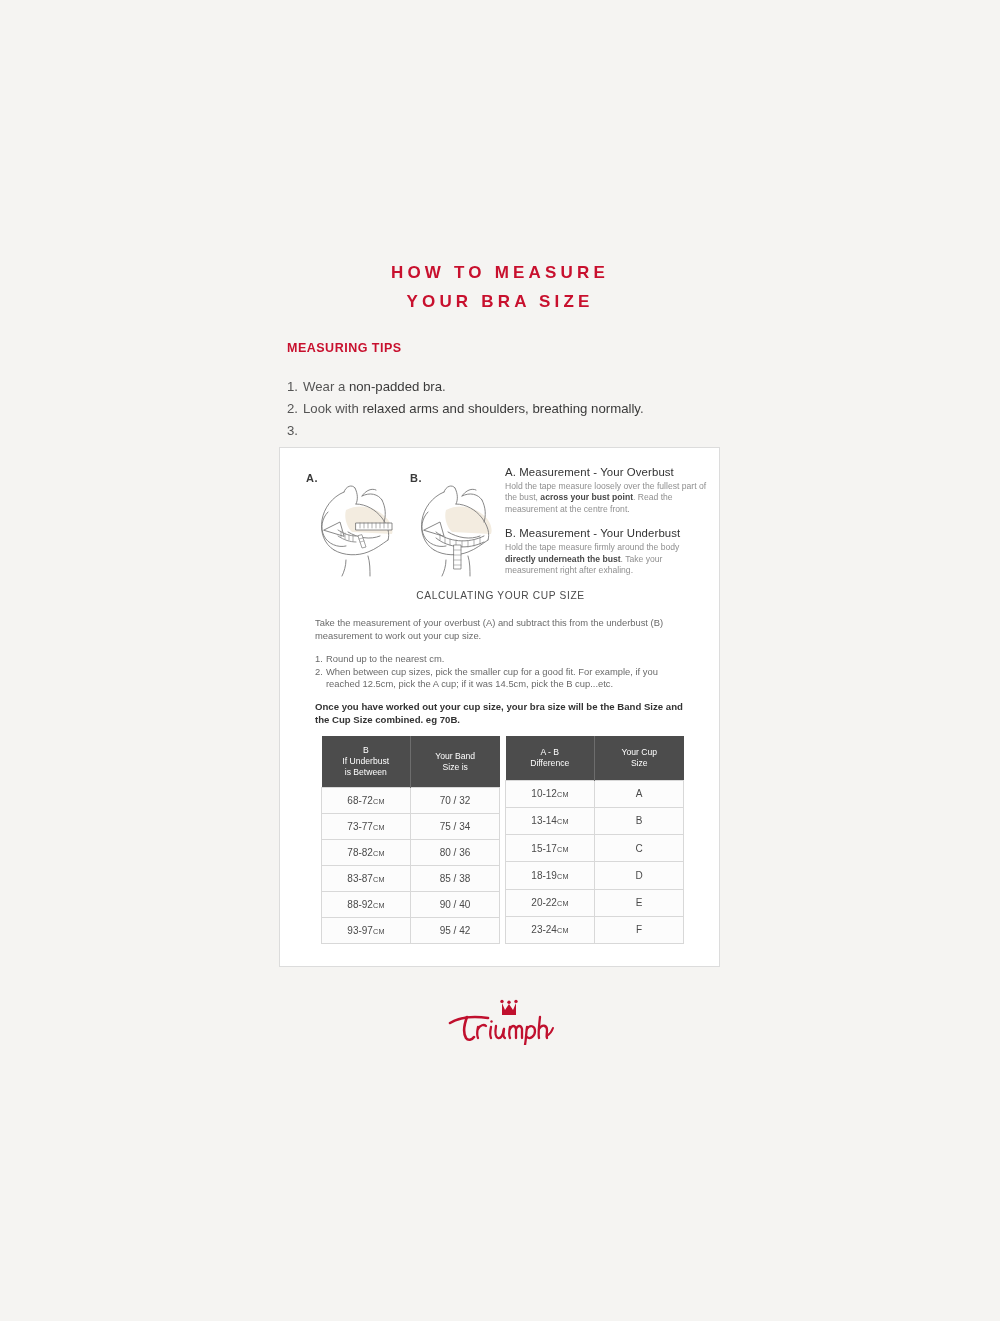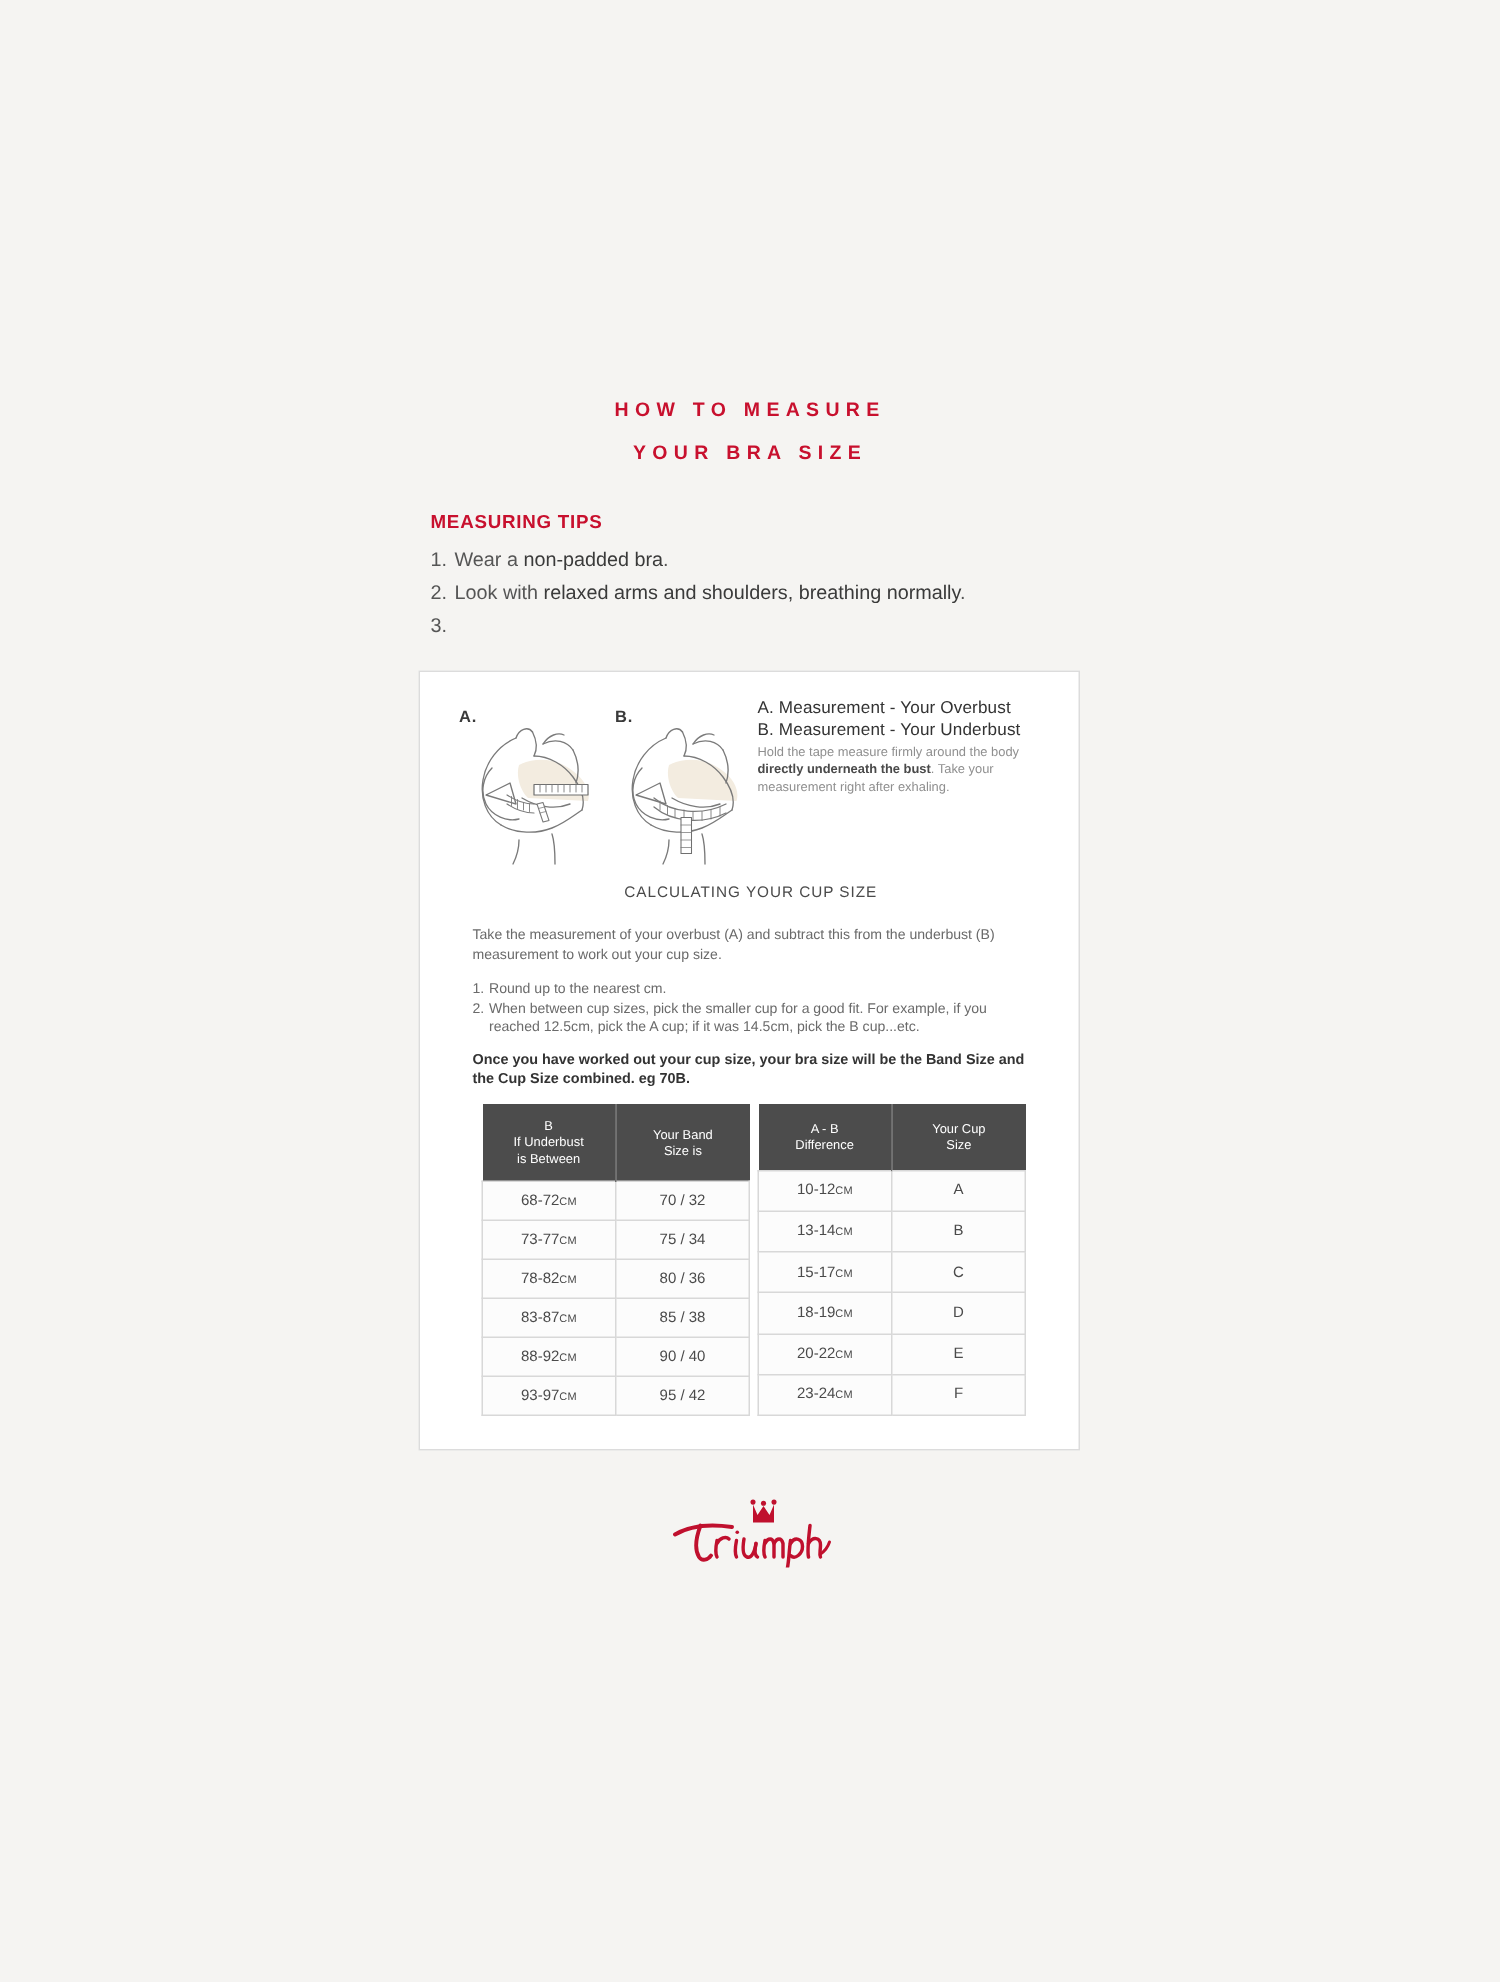--- a/index.html
+++ b/index.html
@@ -25,39 +25,39 @@
   
   .title-block {
     position: absolute;
     top: 258px;
     left: 0;
     width: 1000px;
     text-align: center;
   }
   .title-line {
     color: #c8102e;
-    font-size: 13px;
+    font-size: 17px;
     font-weight: bold;
     letter-spacing: 4.2px;
     line-height: 29px;
   }
 
   
   .tips {
     position: absolute;
     top: 341px;
     left: 287px;
     width: 430px;
   }
   .tips-heading {
     color: #c8102e;
     font-size: 12.5px;
     font-weight: bold;
     letter-spacing: 0.5px;
-    margin-bottom: 9px;
+    margin-bottom: 23px;
   }
   .tips-list {
     list-style: none;
     margin: 0;
     padding: 0;
   }
   .tips-list li {
     position: relative;
     font-size: 13.2px;
     line-height: 18px;
@@ -316,20 +316,21 @@
 
             <rect x="154" y="75" width="7" height="24" fill="#ffffff" stroke="#6f6f6f" stroke-width="0.7"></rect>
             <path d="M154 80 L161 80 M154 85 L161 85 M154 90 L161 90 M154 95 L161 95" stroke-width="0.5"></path>
           </g>
         </svg>
       </div>
 
       <div class="meas-copy">
         <div>
           <div class="meas-title">A. Measurement - Your Overbust</div>
+          <div class="meas-body"><span>Hold the tape measure loosely over the fullest part of the bust, </span><b>across your bust point</b><span>. Read the measurement at the centre front.</span></div>
         </div>
         <div>
           <div class="meas-title">B. Measurement - Your Underbust</div>
           <div class="meas-body"><span>Hold the tape measure firmly around the body </span><b>directly underneath the bust</b><span>. Take your measurement right after exhaling.</span></div>
         </div>
       </div>
     </div>
 
     <div class="calc">
       <div class="calc-heading">CALCULATING YOUR CUP SIZE</div>

